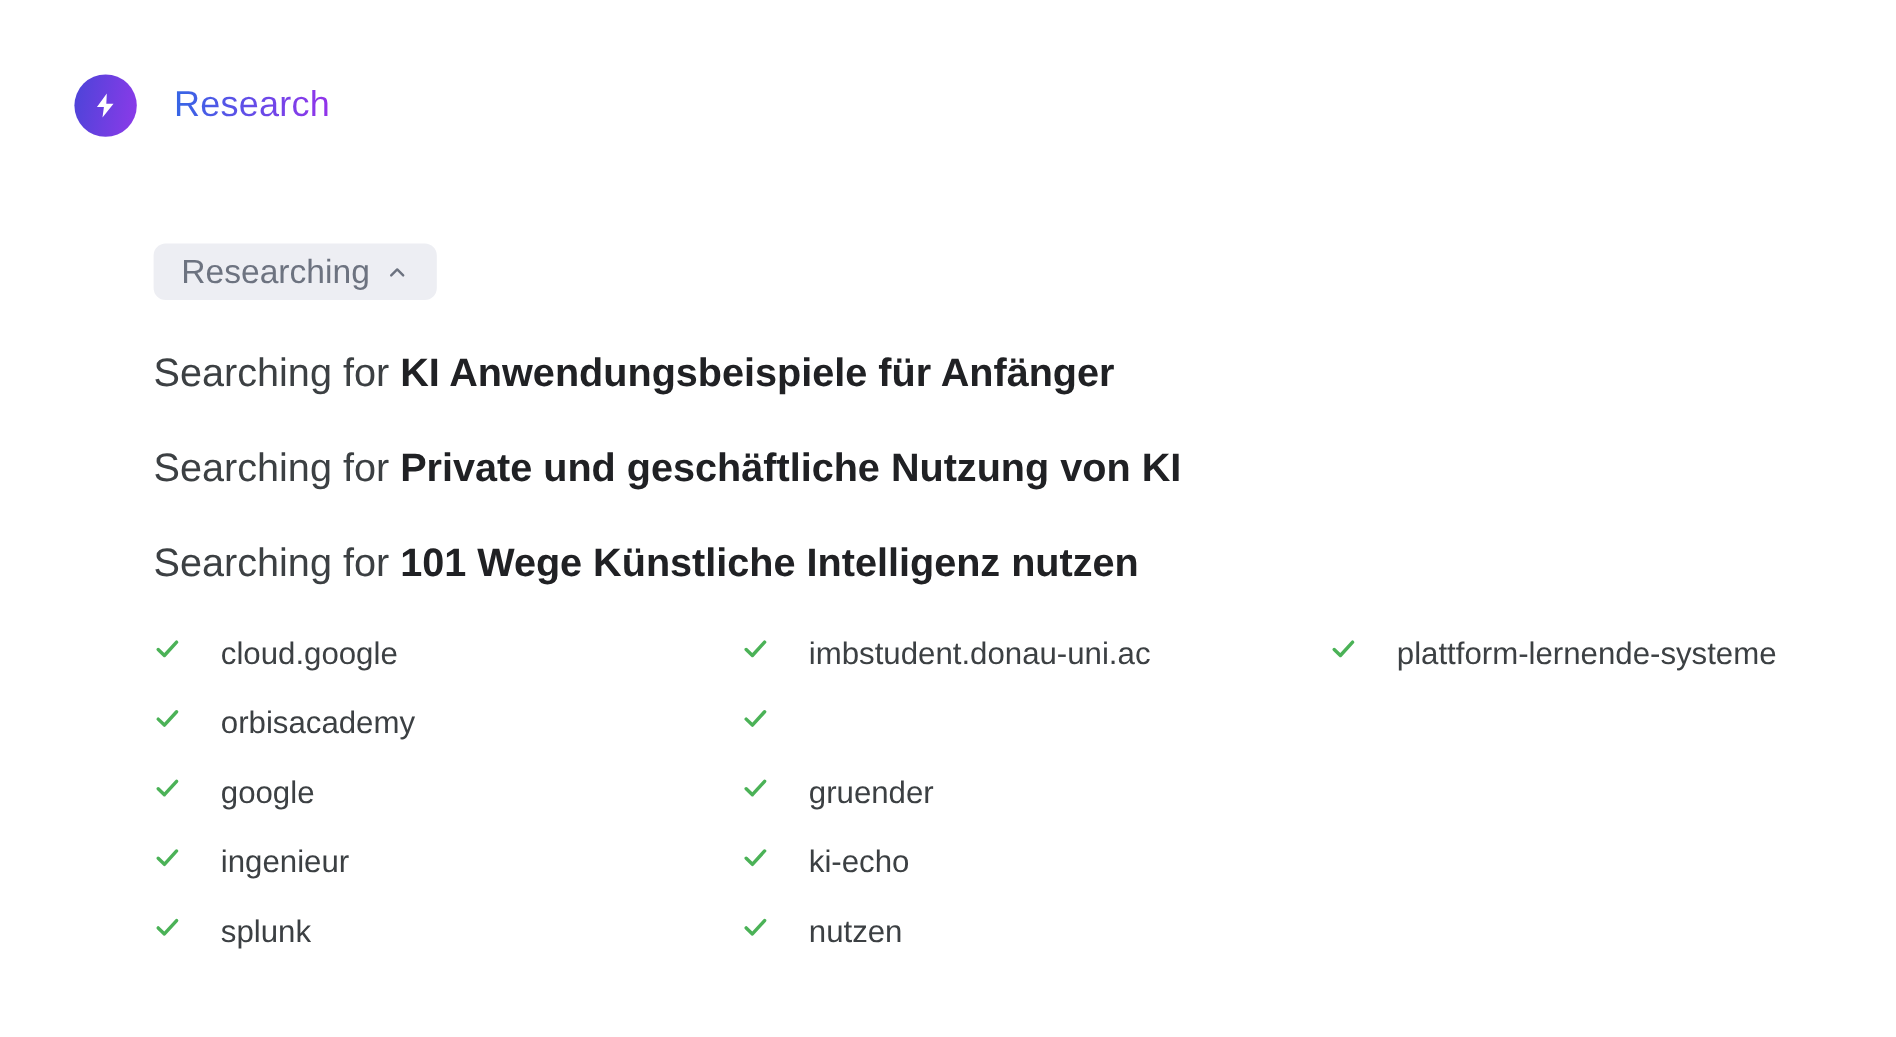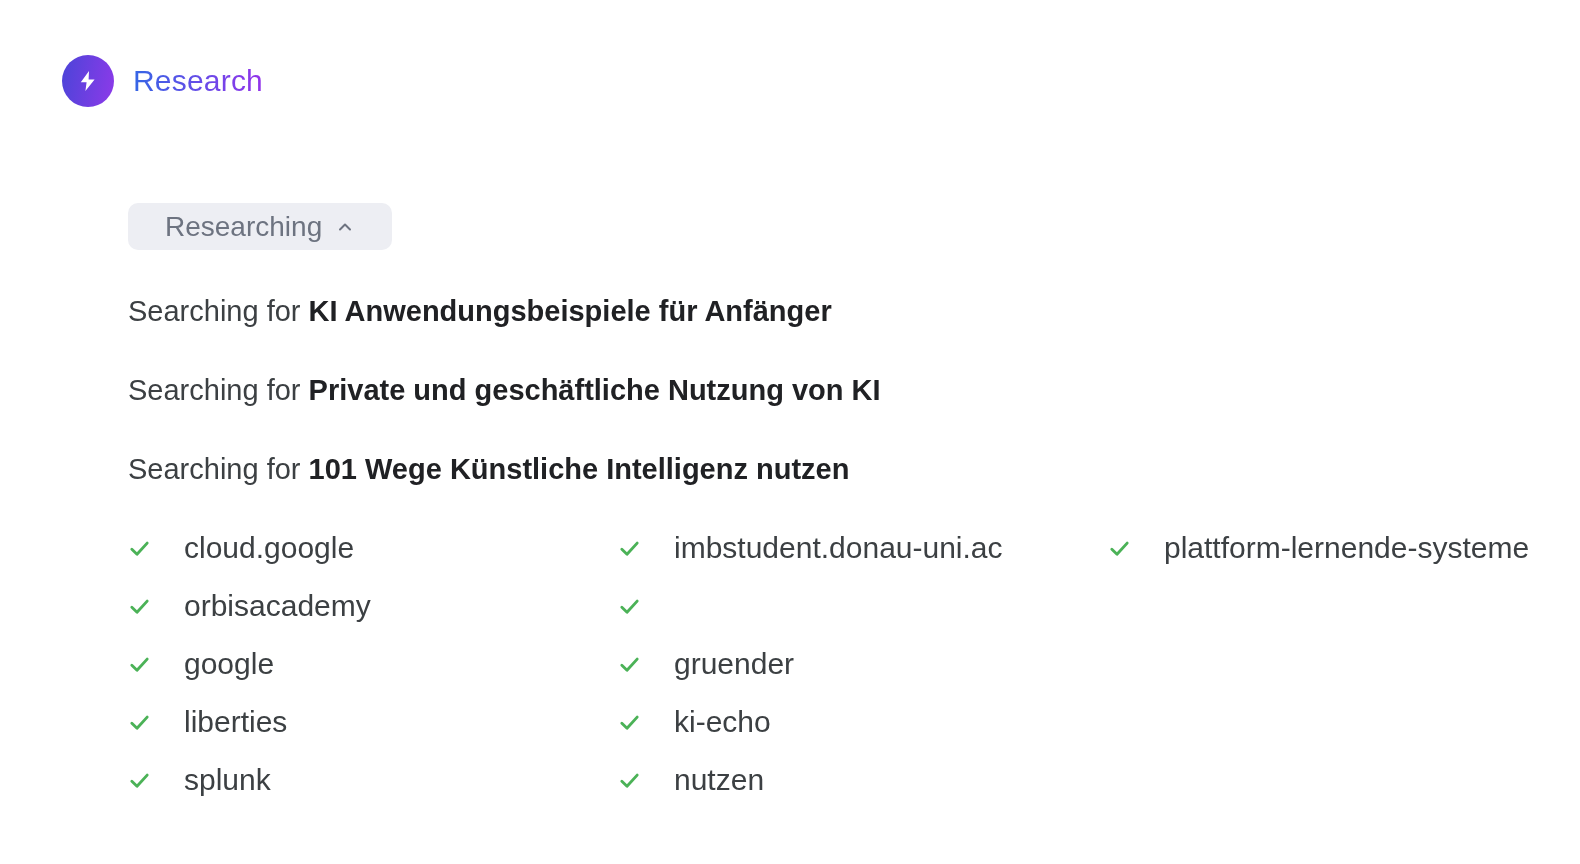--- a/index.html
+++ b/index.html
@@ -28,21 +28,21 @@
     width: 52px;
     height: 52px;
     border-radius: 50%;
     background: linear-gradient(100deg, var(--icon-gradient-start, #4b44d8), var(--icon-gradient-end, #8d3ae9));
     display: flex;
     align-items: center;
     justify-content: center;
     flex: 0 0 auto;
   }
   .page-title {
-    margin: 4px;
+    margin: 16px;
     font-size: 30px;
     font-weight: 500;
     letter-spacing: 0.2px;
     background: linear-gradient(90deg, var(--title-gradient-start, #3566e5), var(--title-gradient-end, #9333ea));
     -webkit-background-clip: text;
     background-clip: text;
     color: transparent;
   }
   
   .main {
@@ -52,52 +52,51 @@
     width: 1452px;
   }
   .badge {
     display: inline-flex;
     align-items: center;
     gap: 13px;
     background: var(--badge-bg, #edeef3);
     color: var(--badge-text, #6d7380);
     border: none;
     border-radius: 10px;
-    padding: 0 37px;
+    padding: 0 23px;
     height: 47px;
     font-size: 28px;
     font-family: "Liberation Sans", sans-serif;
     cursor: pointer;
   }
   .badge svg { display: block; }
   .searches { margin-top: 42px; }
   .search-line {
     margin: 0 16px 41px 0;
-    font-size: 29px;
+    font-size: 33px;
     line-height: 38px;
     color: var(--text-regular, #3c4043);
     font-weight: 400;
   }
   .search-line .query {
     color: var(--text-bold, #202124);
     font-weight: 700;
   }
   .sources-grid {
     margin-top: 32px;
     display: grid;
     grid-auto-flow: column;
     grid-template-rows: repeat(5, 38px);
     grid-template-columns: 490px 490px 1fr;
     row-gap: 20px;
   }
   .source-item {
     display: flex;
-    align-items: center;
     gap: 33px;
-    font-size: 30px;
+    font-size: 26px;
     color: var(--text-regular, #3c4043);
     white-space: nowrap;
   }
   .source-item svg { display: block; flex: 0 0 auto; }
 </style>
 </head>
 <body>
 
 <div class="page">
 
@@ -146,21 +145,21 @@
     <svg class="check" width="23" height="23" viewBox="0 0 24 24">
       <path d="M4 12.8 L9.4 18 L20 6.4" fill="none" stroke="#4bb257" stroke-width="3" stroke-linecap="round" stroke-linejoin="round"></path>
     </svg>
     <span class="source-name">google</span>
   </div>
 
   <div class="source-item">
     <svg class="check" width="23" height="23" viewBox="0 0 24 24">
       <path d="M4 12.8 L9.4 18 L20 6.4" fill="none" stroke="#4bb257" stroke-width="3" stroke-linecap="round" stroke-linejoin="round"></path>
     </svg>
-    <span class="source-name">liberties</span>
+    <span class="source-name">ingenieur</span>
   </div>
 
   <div class="source-item">
     <svg class="check" width="23" height="23" viewBox="0 0 24 24">
       <path d="M4 12.8 L9.4 18 L20 6.4" fill="none" stroke="#4bb257" stroke-width="3" stroke-linecap="round" stroke-linejoin="round"></path>
     </svg>
     <span class="source-name">splunk</span>
   </div>
 
   <div class="source-item">

